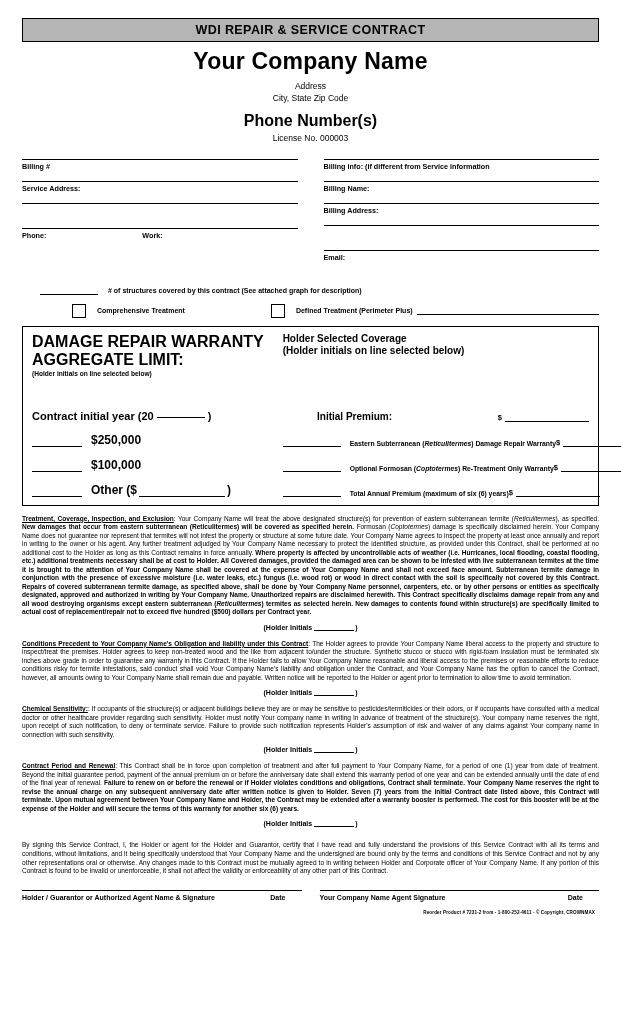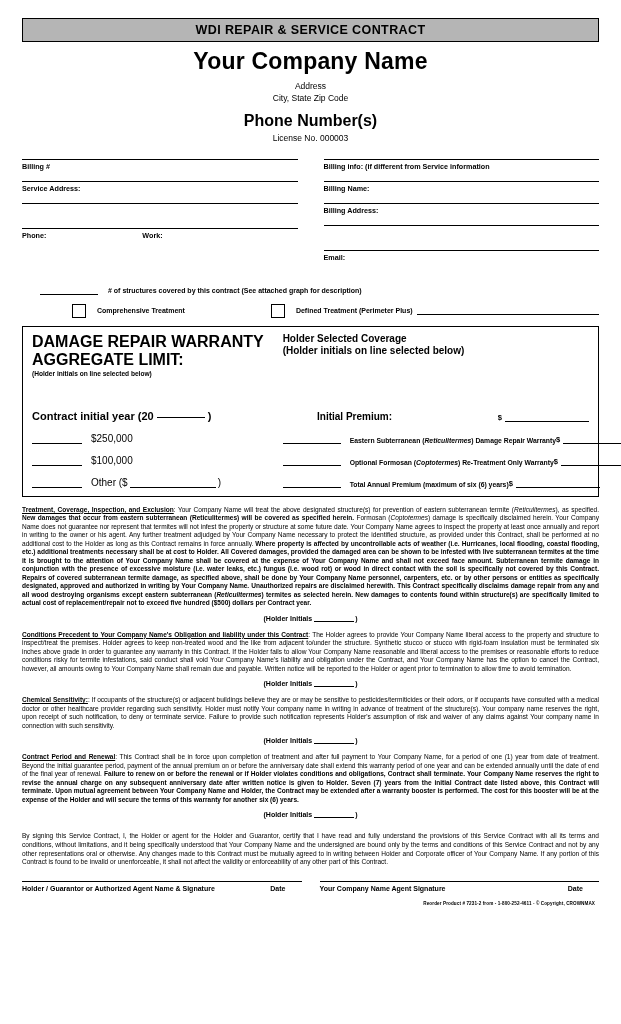--- a/index.html
+++ b/index.html
@@ -180,22 +180,22 @@
   .wleft { width: 45%; display: flex; align-items: flex-end; }
   .wright { width: 55%; display: flex; align-items: flex-end; }
   .initline {
     width: 50px;
     border-bottom: 1.1px solid #000;
     height: 9px;
     flex: none;
   }
   .initline.w2 { width: 58px; }
   .amt {
-    font-weight: normal;
-    font-size: 10px;
+    font-weight: bold;
+    font-size: 12px;
     margin-left: 9px;
   }
   .wdesc {
     font-weight: bold;
     font-size: 6.8px;
     margin-left: 9px;
     white-space: nowrap;
   }
   .wdesc i { font-style: italic; }
   .dollar {

